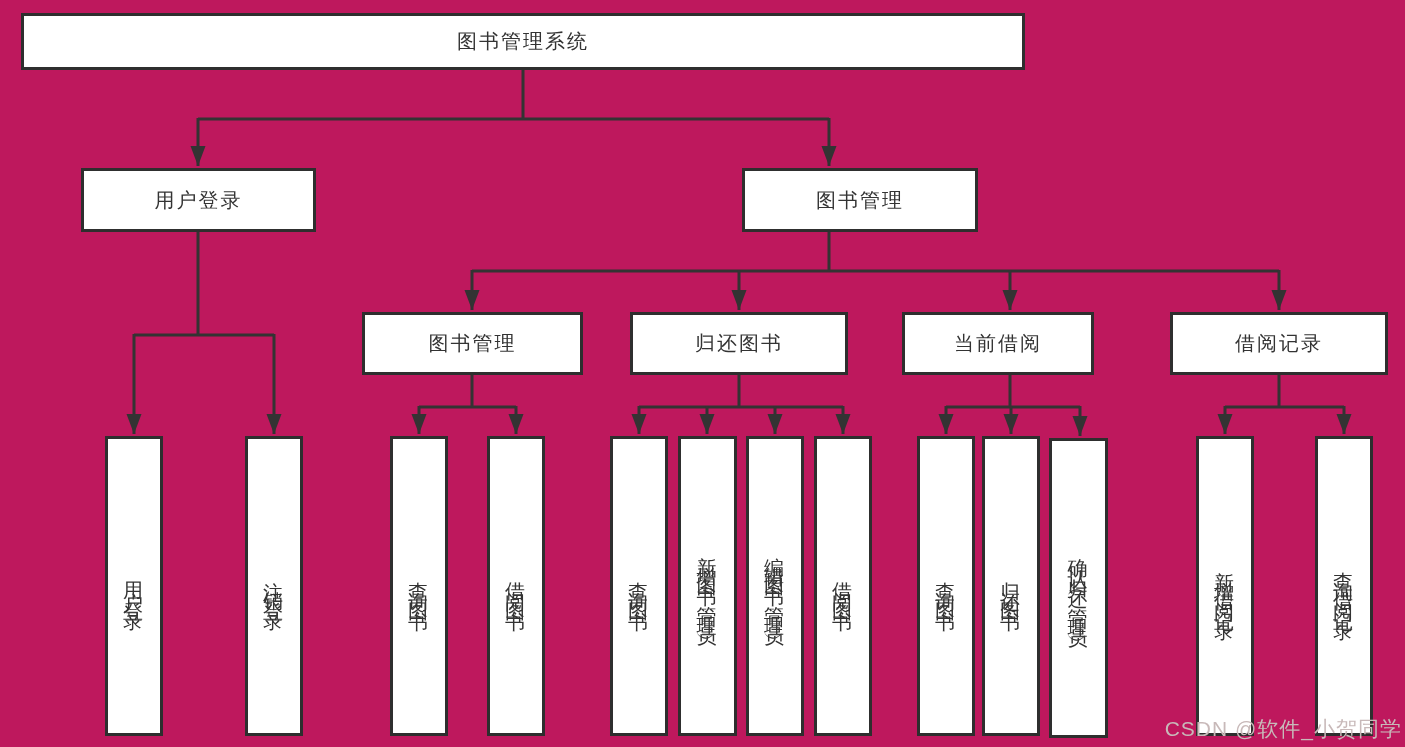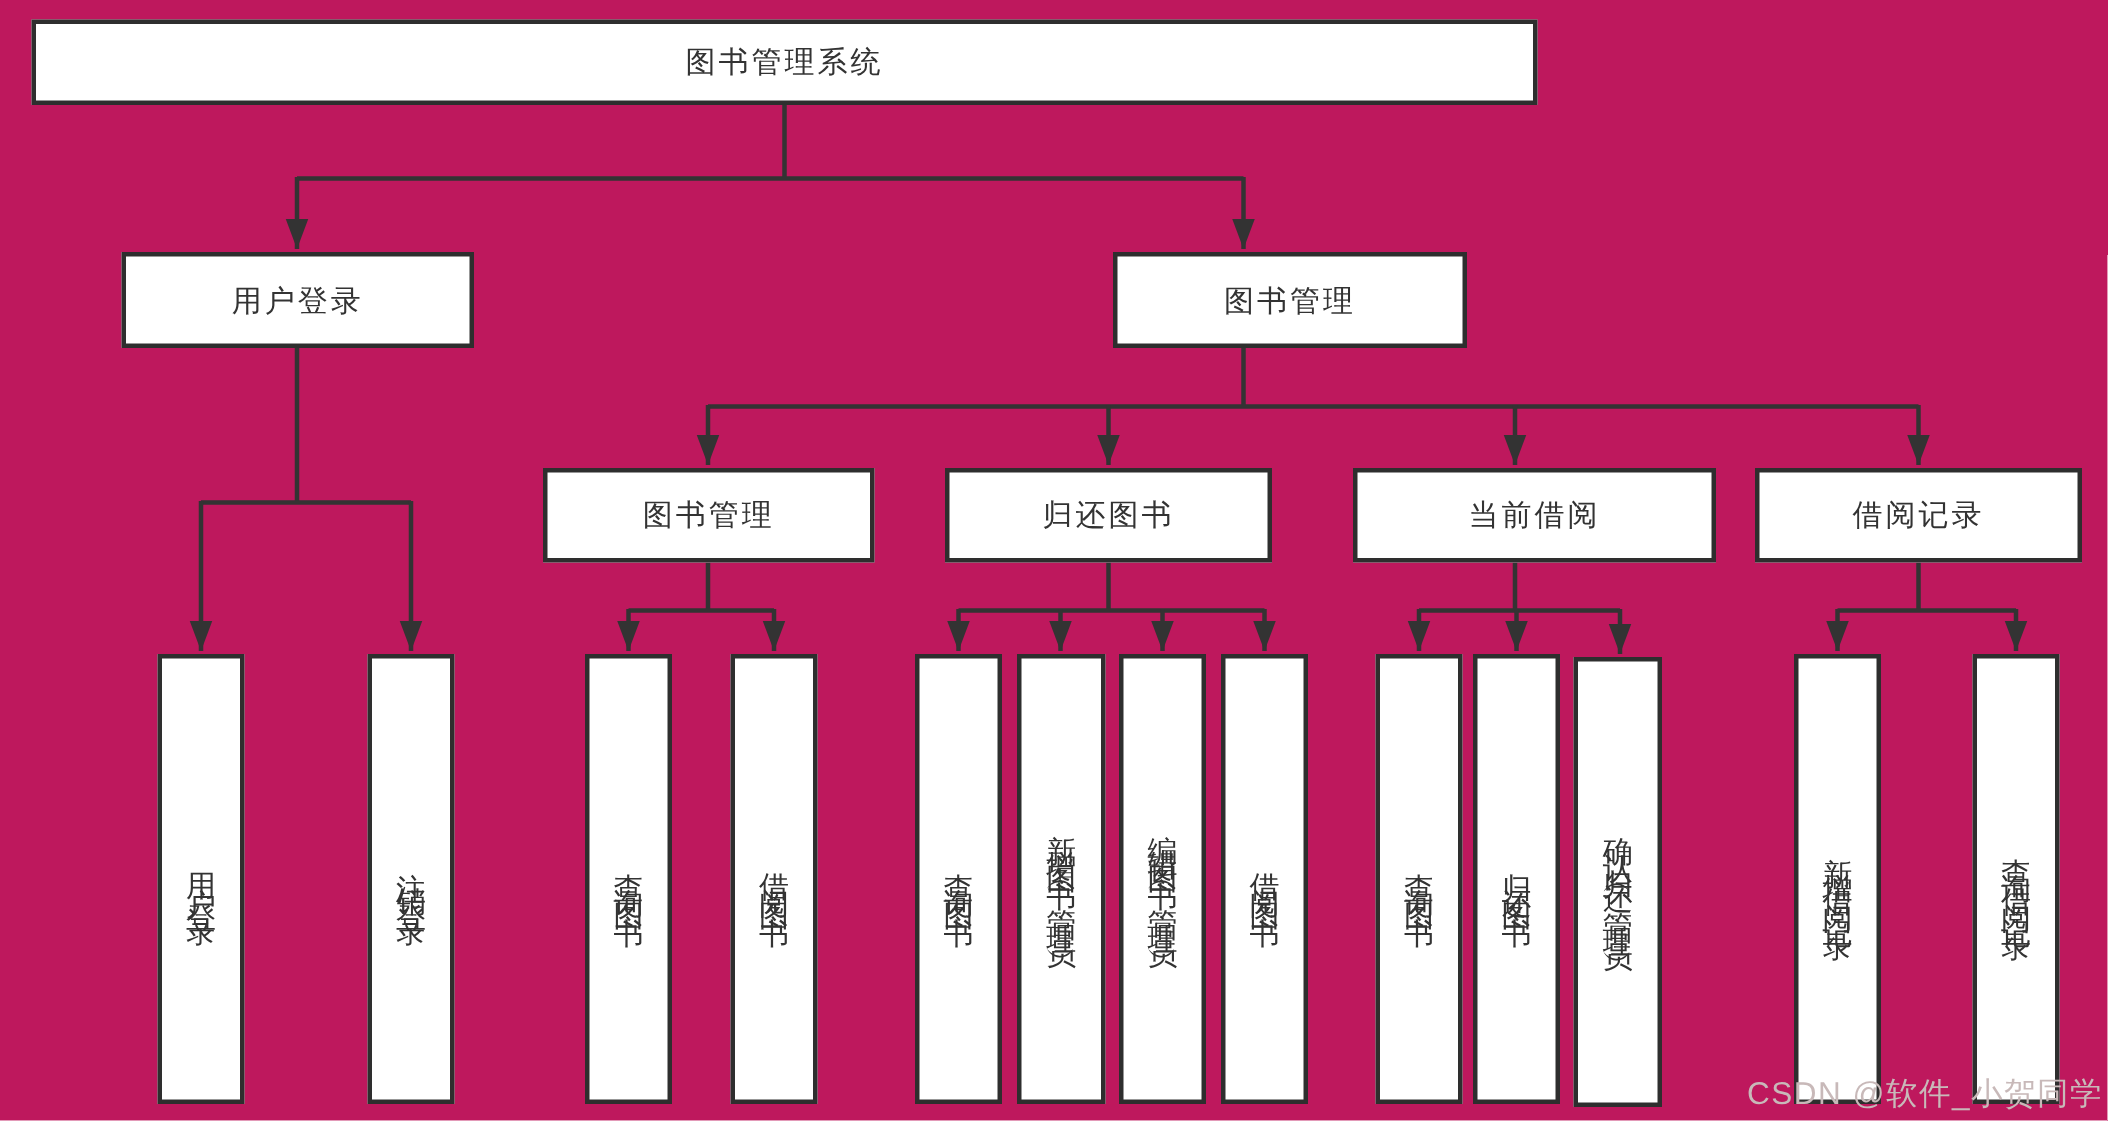--- a/index.html
+++ b/index.html
@@ -82,21 +82,21 @@
   <div class="node h" style="left:694px;top:168px;width:236px;height:64px;margin-left:48px;">
     <span class="label">图书管理</span>
   </div>
 
   <div class="node h" style="left:362px;top:312px;width:221px;height:63px;">
     <span class="label">图书管理</span>
   </div>
   <div class="node h" style="left:630px;top:312px;width:218px;height:63px;">
     <span class="label">归还图书</span>
   </div>
-  <div class="node h" style="left:902px;top:312px;width:242px;height:63px;">
+  <div class="node h" style="left:902px;top:312px;width:192px;height:63px;">
     <span class="label">当前借阅</span>
   </div>
   <div class="node h" style="left:1170px;top:312px;width:218px;height:63px;justify-content:center;">
     <span class="label">借阅记录</span>
   </div>
 
   <div class="node v" style="left:105px;top:436px;width:58px;height:300px;">
     <span class="label">用户登录</span>
   </div>
   <div class="node v" style="left:245px;top:436px;width:58px;height:300px;">

